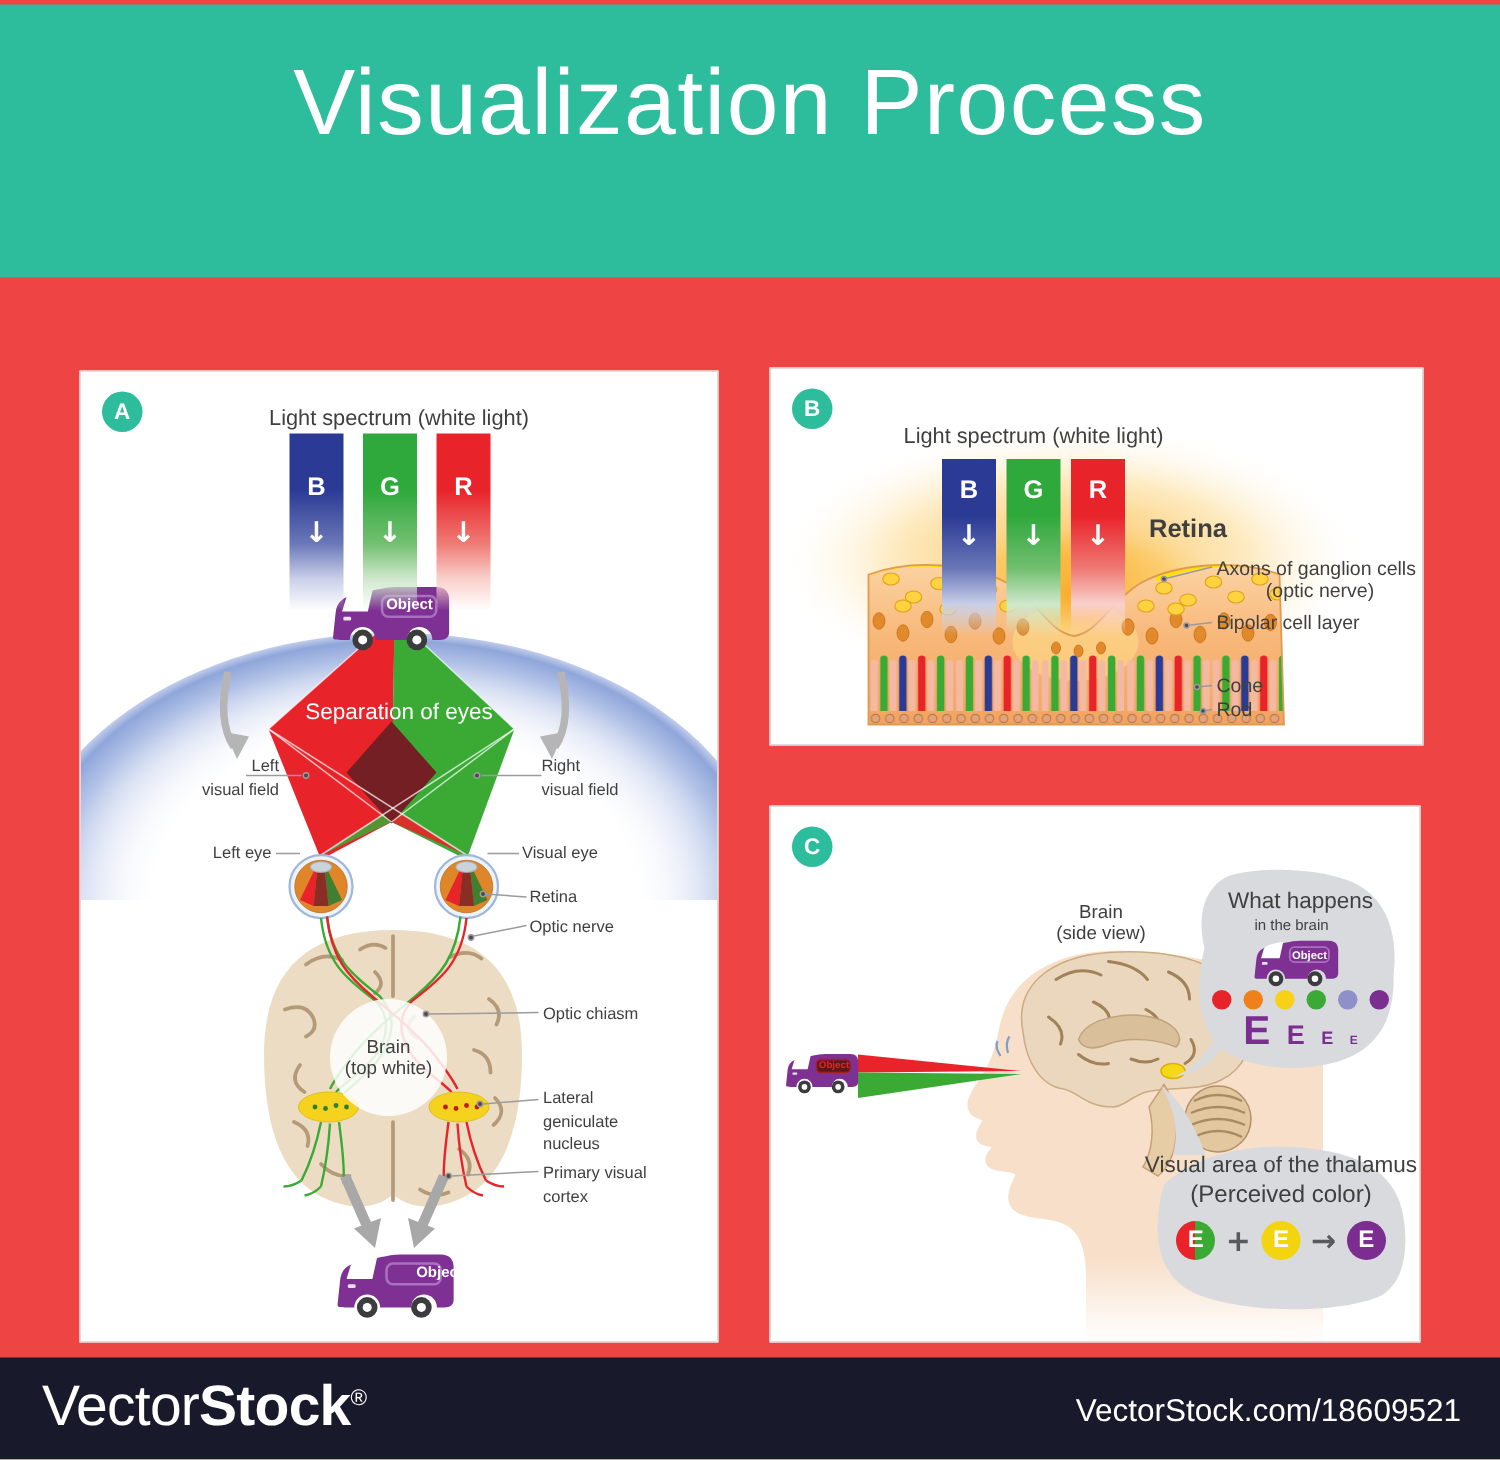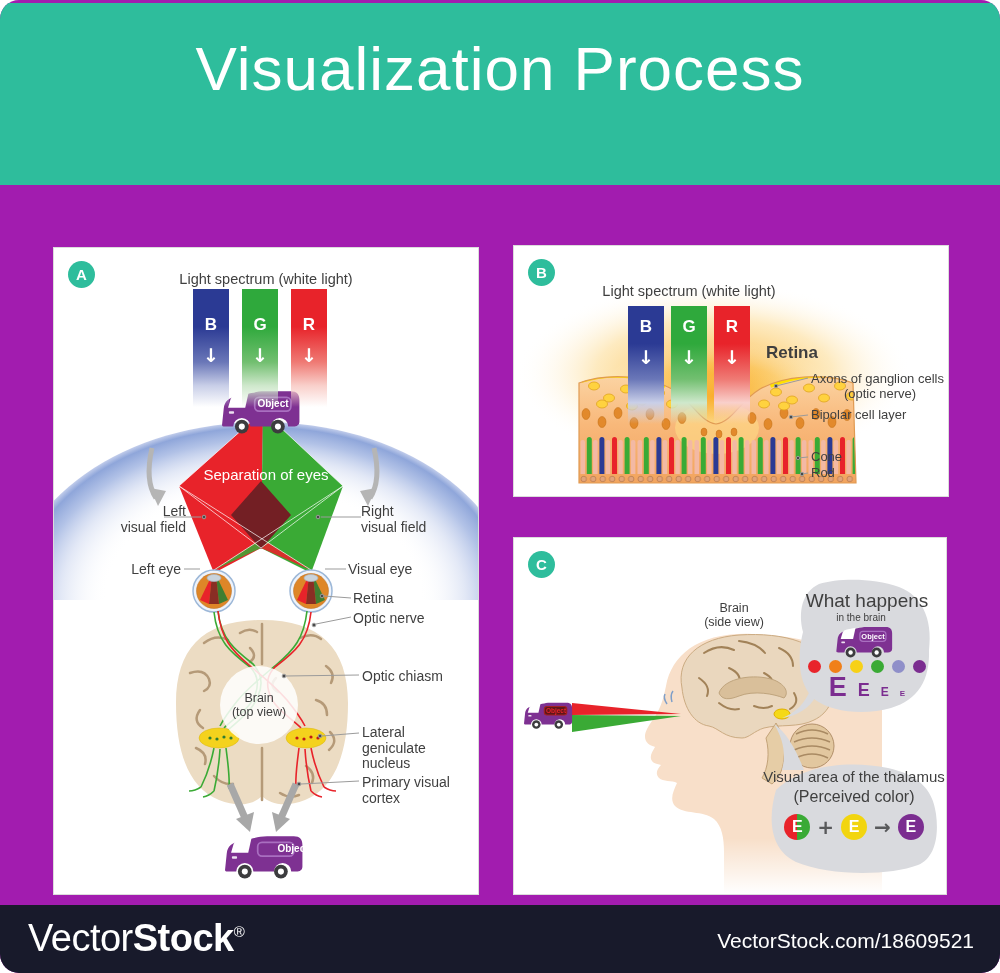--- a/index.html
+++ b/index.html
@@ -1,32 +1,32 @@
 <!DOCTYPE html>
 <html><head>
 <meta charset="utf-8">
 <style>
   html,body{margin:0;padding:0;background:#fff;}
-  .page{position:relative;width:1000px;height:973px;background:#a21caf;overflow:hidden;
-        font-family:"Liberation Sans","DejaVu Sans",sans-serif;color:#3f3f3f;border-radius:19px;}
+  .page{position:relative;width:1000px;height:973px;background:#ef4444;overflow:hidden;
+        font-family:"Liberation Sans","DejaVu Sans",sans-serif;color:#3f3f3f;}
   
   .header{position:absolute;left:0;top:3px;width:1000px;height:182px;background:#2ebd9c;
           color:#fff;text-align:center;}
   .header .title{margin:0;padding-top:30px;font-size:62px;font-weight:400;letter-spacing:1px;}
   .header .subtitle{margin:0;padding-top:6px;font-size:37px;font-weight:400;}
   
   .panel{position:absolute;background:#fff;border:1px solid #dcdcdc;}
   #panel-a{left:53px;top:247px;width:424px;height:646px;}
   #panel-b{left:513px;top:245px;width:434px;height:250px;}
   #panel-c{left:513px;top:537px;width:432px;height:356px;}
   .badge{position:absolute;left:14px;top:13px;width:27px;height:27px;border-radius:50%;
          background:#2ebd9c;color:#fff;font-size:15px;font-weight:bold;
          display:flex;align-items:center;justify-content:center;z-index:6;}
   .diagram{position:absolute;left:0;top:0;}
-  .lbl{position:absolute;font-size:14px;line-height:15.5px;white-space:nowrap;z-index:5;}
+  .lbl{position:absolute;font-size:11px;line-height:15.5px;white-space:nowrap;z-index:5;}
   .lbl.small{font-size:12.5px;line-height:14px;}
   .lbl.center{text-align:center;}
   .lbl.bold{font-weight:bold;font-size:17px;}
   .panel-title{position:absolute;left:0;width:100%;text-align:center;font-size:14.5px;z-index:5;}
   
   .bar{position:absolute;width:36px;height:118px;text-align:center;color:#fff;z-index:4;}
   .bar .letter{display:block;font-size:17px;font-weight:bold;}
   .bar .arrow{display:block;font-size:19px;font-weight:bold;margin-top:9px;
               font-family:"DejaVu Sans",sans-serif;}
   .bar-b{background:linear-gradient(180deg,#2b3a94 0%,#2b3a94 32%,#6a77b8 62%,#c9cfe8 82%,rgba(255,255,255,0) 100%);}
@@ -272,21 +272,21 @@
       <div>Lateral</div>
       <div>geniculate</div>
       <div>nucleus</div>
     </div>
     <div class="lbl" style="left:308px;top:527px">
       <div>Primary visual</div>
       <div>cortex</div>
     </div>
     <div class="lbl small center" style="left:160px;top:443px;width:90px">
       <div>Brain</div>
-      <div>(top view)</div>
+      <div>(top white)</div>
     </div>
   </div>
 
   <div class="panel" id="panel-b">
     <div class="badge">B</div>
 
     <svg class="diagram" width="434" height="250" viewBox="0 0 434 250">
       <defs>
         <radialGradient id="bglow" cx="0.5" cy="0.5" r="0.5">
           <stop offset="0" stop-color="#f9a61a" stop-opacity="0.85"></stop>
@@ -486,21 +486,21 @@
                  C419,250 402,236 374,230 C335,222 288,227 262,252 Z"></path>
         <path d="M290,232 C282,212 274,196 260,186 C270,202 272,218 268,232 Z"></path>
       </g>
     </svg>
 
     <div class="lbl small center" style="left:170px;top:63px;width:100px">
       <div>Brain</div>
       <div>(side view)</div>
     </div>
 
-    <div class="lbl center" style="left:289px;top:55px;width:128px;font-size:19px">What happens</div>
+    <div class="lbl center" style="left:289px;top:55px;width:128px;font-size:15px">What happens</div>
     <div class="lbl center" style="left:283px;top:72px;width:128px;font-size:10px">in the brain</div>
 
     <div class="objtext" style="left:26px;top:169px;width:32px;font-size:6.5px;color:#e8232a">Object</div>
     <div class="objtext" style="left:339px;top:94px;width:40px;font-size:7.5px">Object</div>
 
     <div class="dotrow" style="left:293px;top:122px;width:120px">
       <span class="dot" style="background: rgb(232, 36, 43);"></span>
       <span class="dot" style="background: rgb(240, 128, 25);"></span>
       <span class="dot" style="background: rgb(247, 209, 23);"></span>
       <span class="dot" style="background: rgb(58, 170, 53);"></span>

